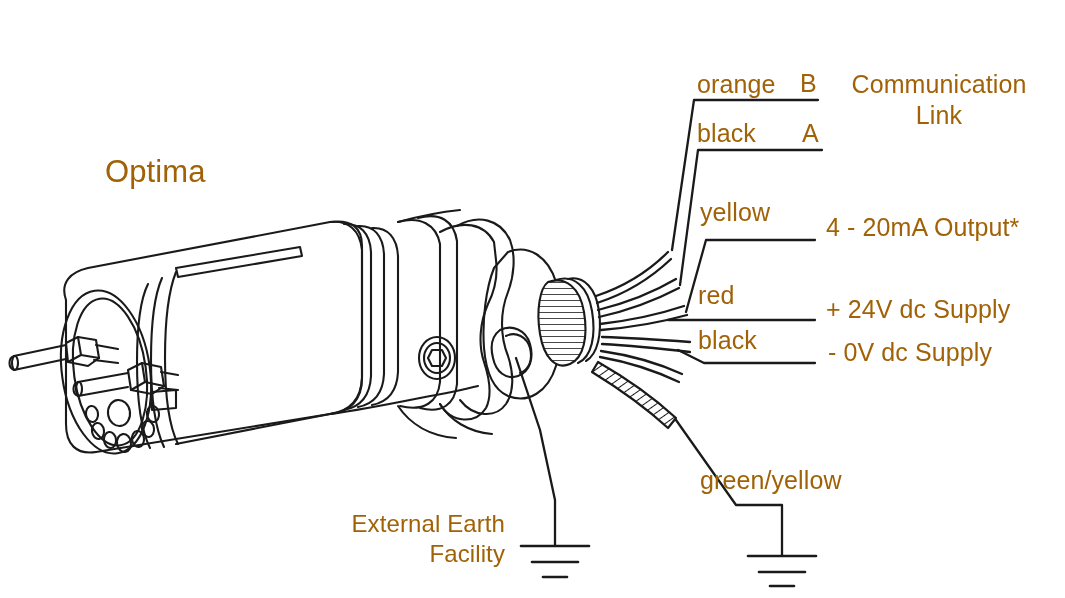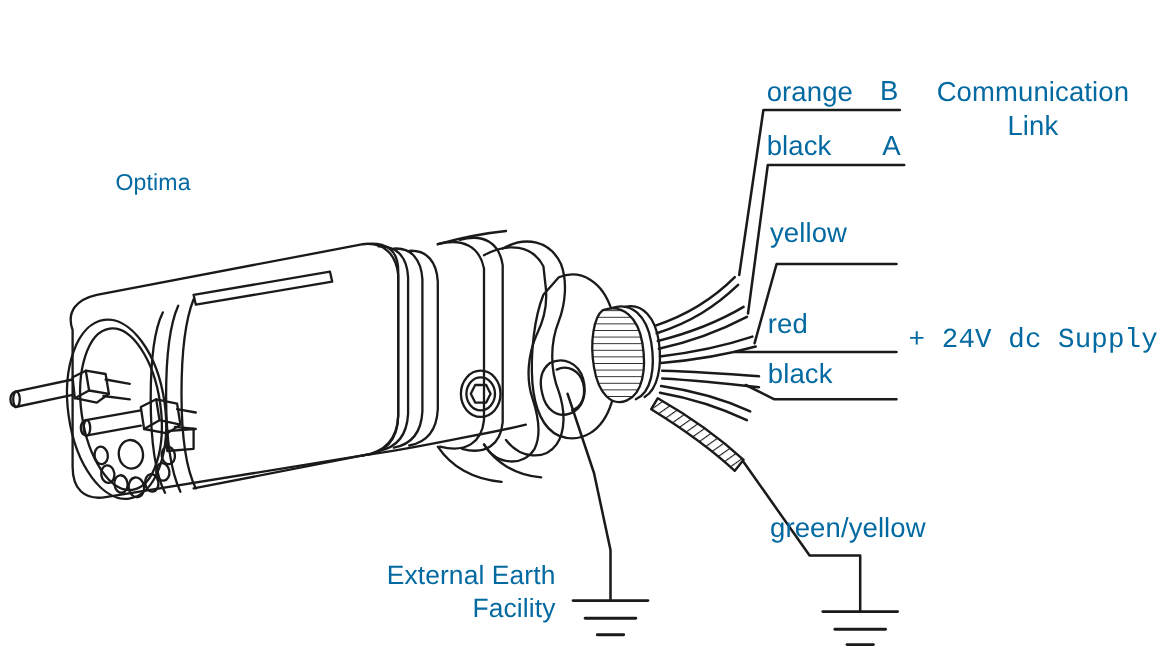--- a/index.html
+++ b/index.html
@@ -18,28 +18,28 @@
   }
   #artboard{
     position:absolute;
     left:0; top:0;
     width:1065px;
     height:598px;
   }
   .lbl{
     position:absolute;
     white-space:nowrap;
-    color:#0369a1;
+    color:#a16207;
     line-height:1.12;
     letter-spacing:0.1px;
   }
   .lbl-wire{ font-size:25px; }
   .lbl-func{ font-size:25px; }
   .lbl-term{ font-size:25px; }
-  .lbl-device{ font-size:21px; }
+  .lbl-device{ font-size:31px; }
   .lbl-earth{ font-size:24px; text-align:right; line-height:1.25; }
   .lbl-comm{ font-size:25px; text-align:center; line-height:1.25; }
 </style>
 </head>
 <body>
 
 <div id="canvas">
 
   <svg id="artboard" viewBox="0 0 1065 598" xmlns="http://www.w3.org/2000/svg">
 
@@ -230,27 +230,29 @@
     <span>Communication</span><br>
     <span>Link</span>
   </div>
 
   <div class="lbl lbl-wire" style="left:697px; top:119px;">black</div>
 
   <div class="lbl lbl-term" style="left:802px; top:119px;">A</div>
 
   <div class="lbl lbl-wire" style="left:700px; top:198px;">yellow</div>
 
+  <div class="lbl lbl-func" style="left:826px; top:213px;">4 - 20mA Output*</div>
 
   <div class="lbl lbl-wire" style="left:698px; top:281px;">red</div>
 
-  <div class="lbl lbl-func" style="left:826px; top:295px;font-family:Liberation Mono, monospace;">+ 24V dc Supply</div>
+  <div class="lbl lbl-func" style="left:826px; top:295px;">+ 24V dc Supply</div>
 
   <div class="lbl lbl-wire" style="left:698px; top:326px;text-align:center;">black</div>
 
+  <div class="lbl lbl-func" style="left:828px; top:338px;">- 0V dc Supply</div>
 
   <div class="lbl lbl-wire" style="left:700px; top:466px;">green/yellow</div>
 
   <div class="lbl lbl-earth" style="left:255px; top:509px; width:250px;">
     <span>External Earth</span><br>
     <span>Facility</span>
   </div>
 
 </div>
 

